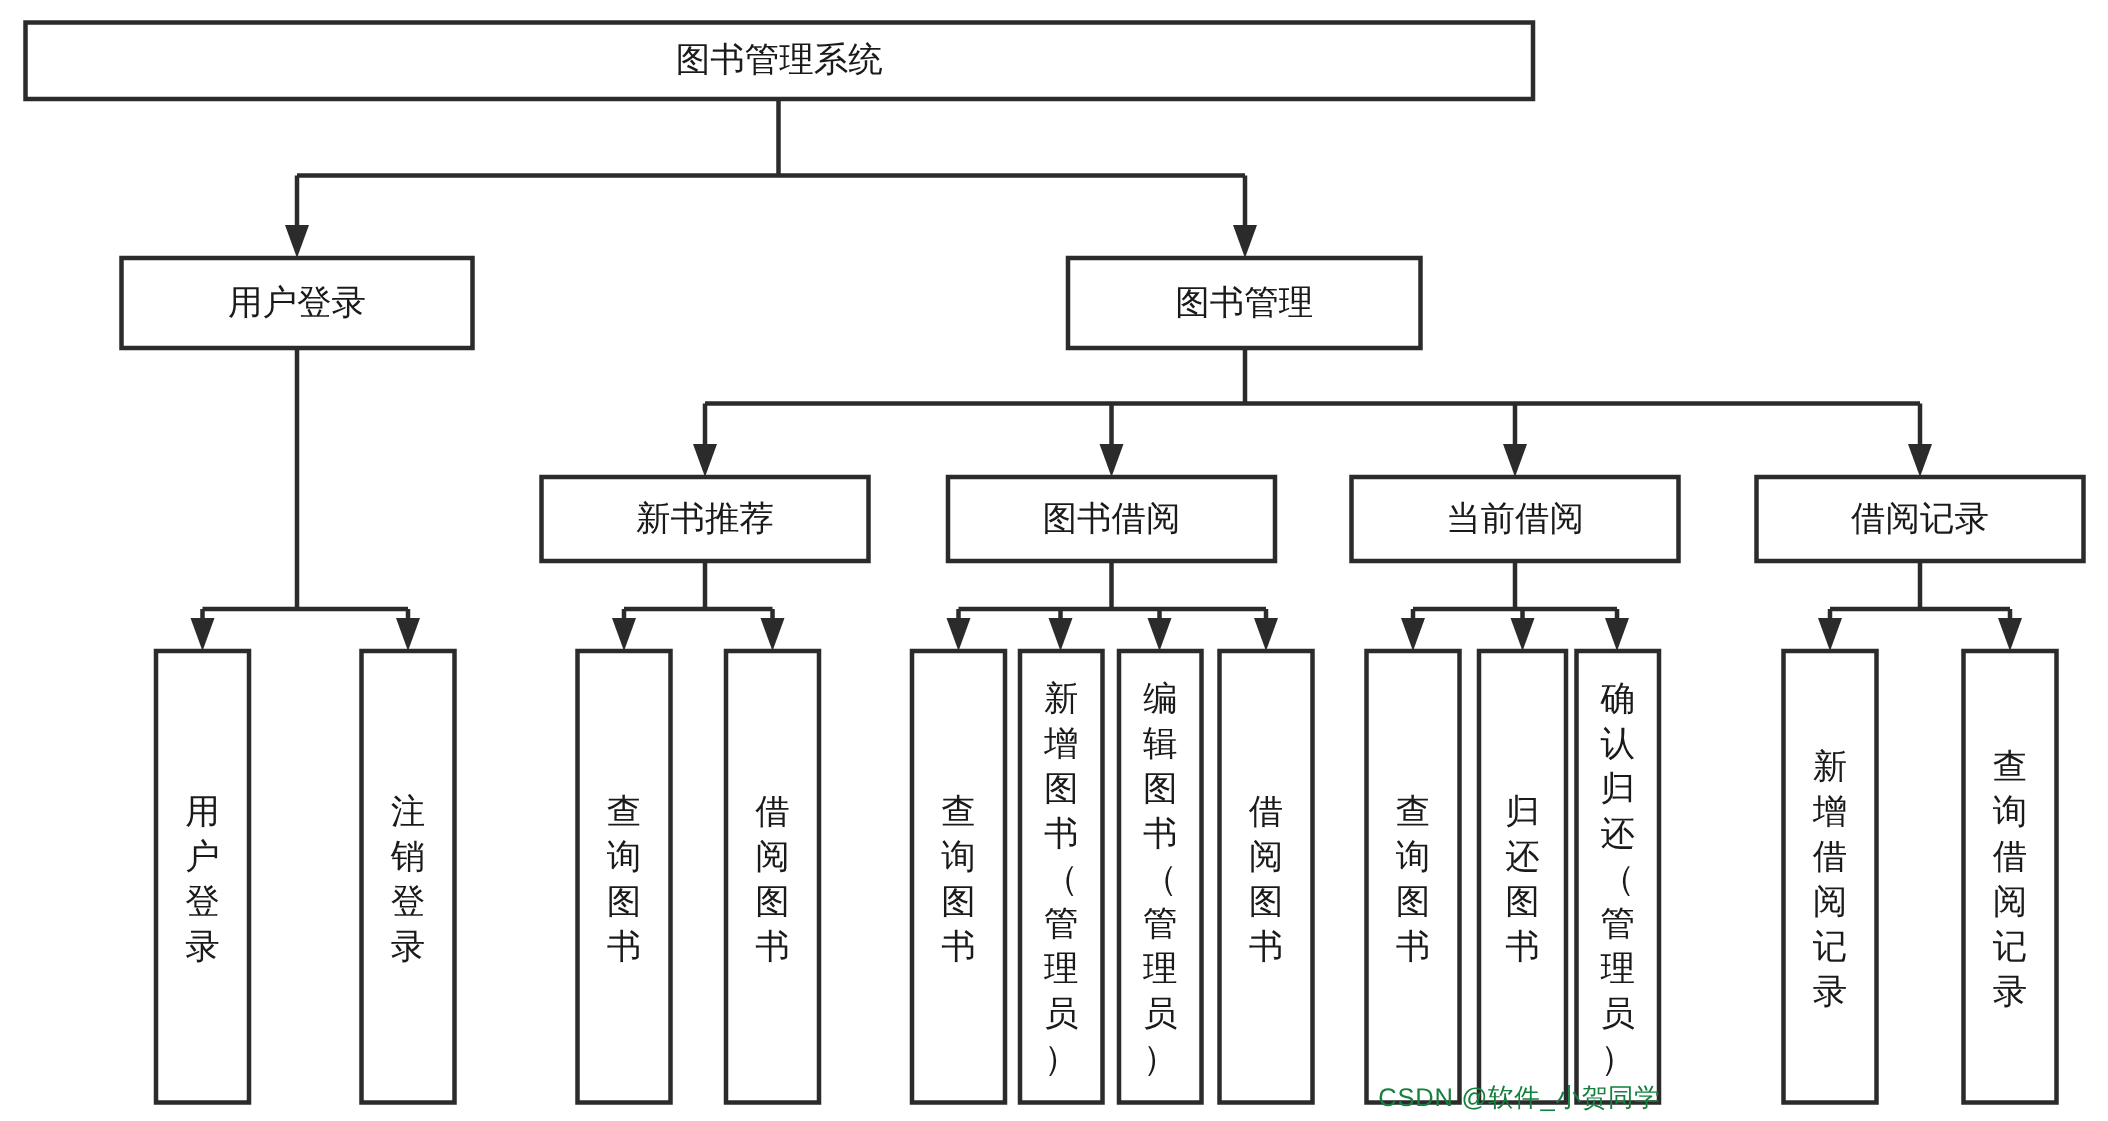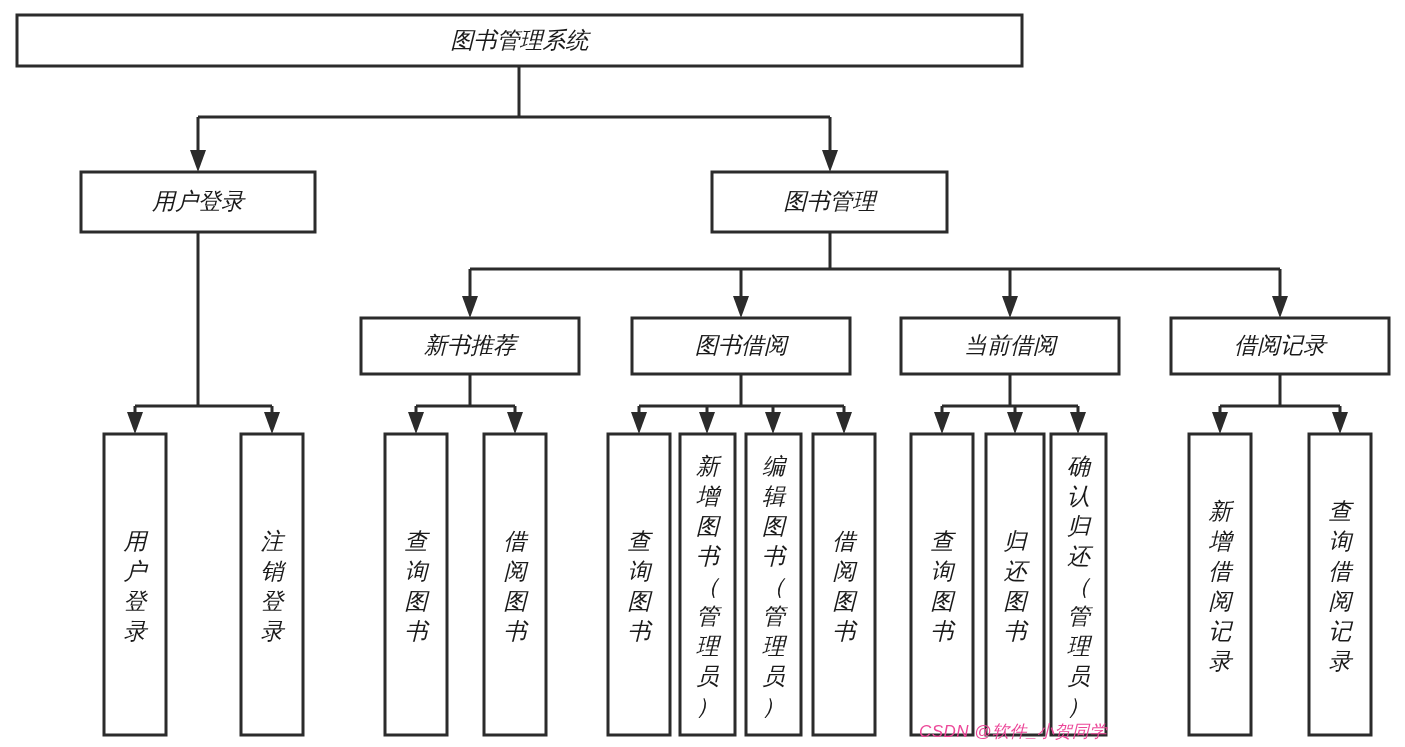--- a/index.html
+++ b/index.html
@@ -13,21 +13,20 @@
     font-family: "Liberation Sans", "DejaVu Sans", sans-serif;
     overflow: hidden;
     position: relative;
   }
   #diagram-root {
     position: absolute;
     left: 0;
     top: 0;
     width: 1115px;
     height: 747px;
-    font-style: italic;
   }
   svg#tree-svg {
     display: block;
     width: 1405px;
     height: 747px;
   }
   .node-rect {
     fill: #ffffff;
     stroke: #2b2b2b;
     stroke-width: 3;
@@ -54,21 +53,21 @@
     font-size: 23px;
     fill: #1a1a1a;
     text-anchor: middle;
   }
   .watermark {
     position: absolute;
     right: 8px;
     bottom: 4px;
     font-family: "Liberation Sans", "DejaVu Sans", sans-serif;
     font-size: 17px;
-    color: #ec4899;
+    color: #15803d;
     white-space: nowrap;
     letter-spacing: 0.5px;
     pointer-events: none;
   }
 </style>
 </head>
 <body>
 
 <div id="diagram-root">
   <svg id="tree-svg" viewBox="0 0 1405 747">

